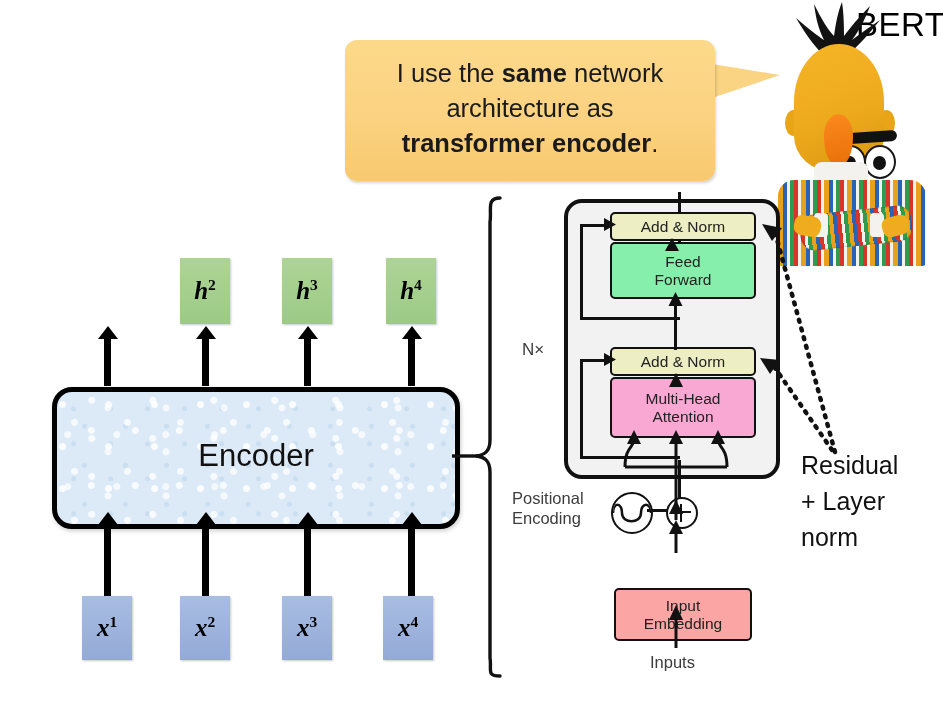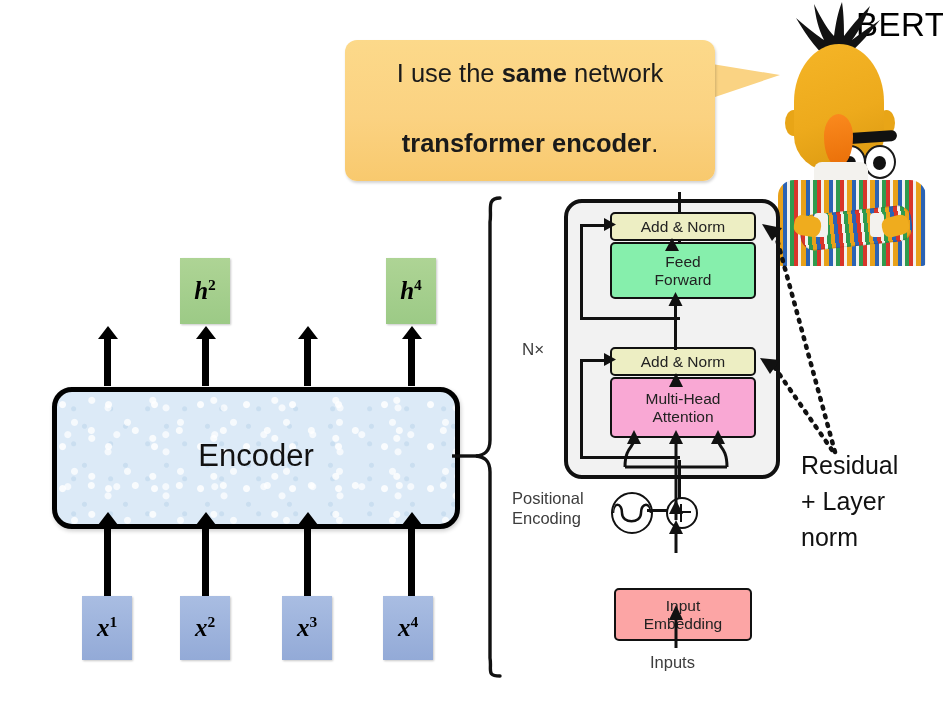--- a/index.html
+++ b/index.html
@@ -394,27 +394,30 @@
       <div class="bert-cuff r"></div>
       <div class="bert-hand l"></div>
       <div class="bert-hand r"></div>
     </div>
   </div>
 
   <div class="bubble-tail"></div>
   <div class="bubble">
     <div class="bubble-text">
       <span>I use the </span><b>same</b><span> network</span><br>
-      <br>
+      <span>architecture as</span><br>
       <b>transformer encoder</b><span>.</span>
     </div>
   </div>
 
   <div class="vec-box h-box" style="left:180px">
       <span><span>h</span><sup>2</sup></span>
+    </div>
+  <div class="vec-box h-box" style="left:282px">
+      <span><span>h</span><sup>3</sup></span>
     </div>
   <div class="vec-box h-box" style="left:386px">
       <span><span>h</span><sup>4</sup></span>
     </div>
 
   <div class="arrow-up" style="left:104px; top:338px; height:48px"></div>
   <div class="arrow-up" style="left:202px; top:338px; height:48px"></div>
   <div class="arrow-up" style="left:304px; top:338px; height:48px"></div>
   <div class="arrow-up" style="left:408px; top:338px; height:48px"></div>
 

